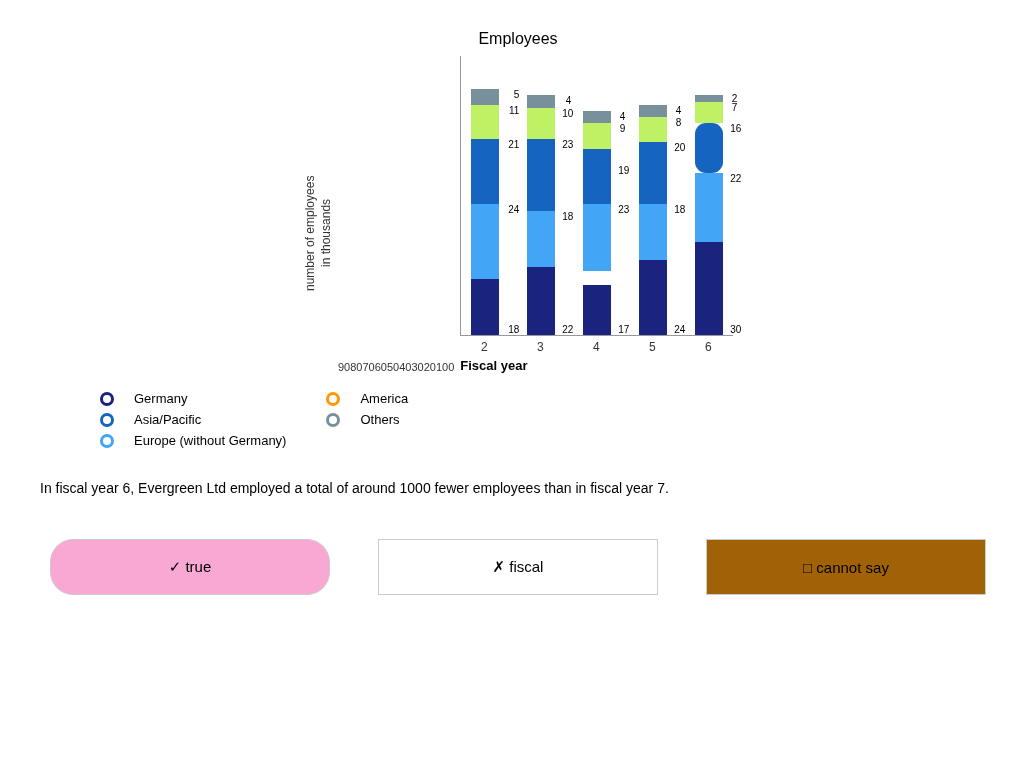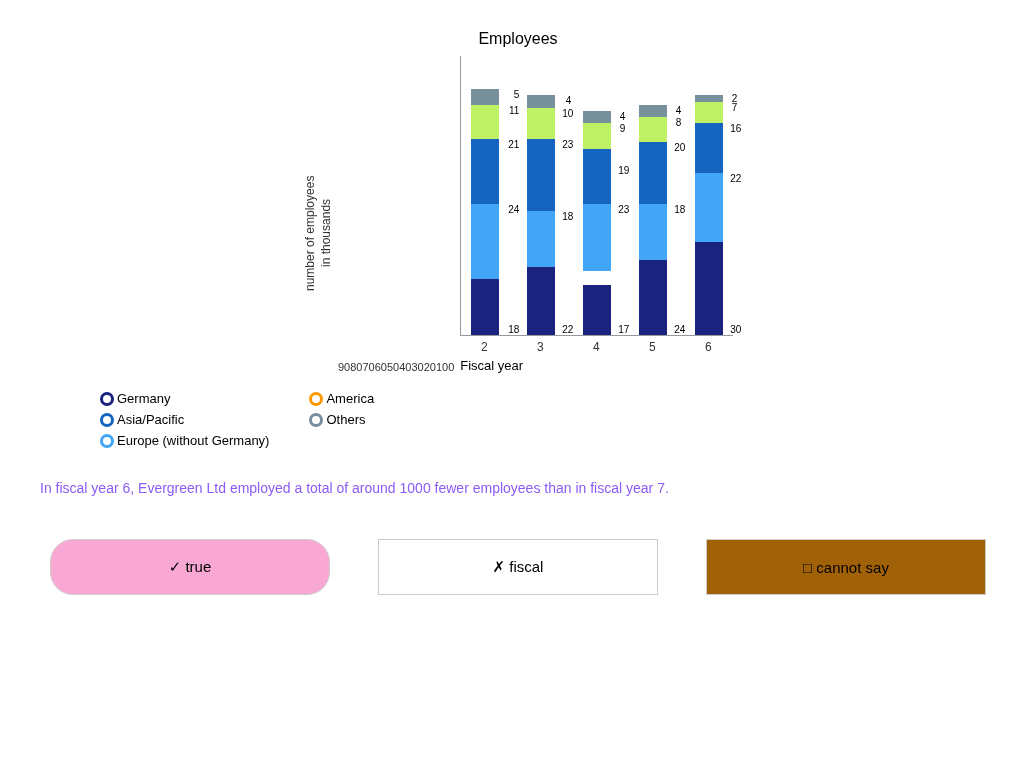--- a/index.html
+++ b/index.html
@@ -96,53 +96,53 @@
       color: #333;
       justify-content: flex-start;
     }
     .x-label {
       width: 28px;
       text-align: center;
     }
     .x-axis-title {
       text-align: center;
       font-size: 13px;
-      font-weight: normal;
+      font-weight: bold;
       margin-top: 4px;
     }
     .legend {
       display: flex;
       gap: 40px;
       margin-top: 18px;
       align-self: flex-start;
       margin-left: 80px;
     }
     .legend-col {
       display: flex;
       flex-direction: column;
       gap: 6px;
     }
     .legend-item {
       display: flex;
       align-items: center;
-      gap: 3px;
+      gap: 20px;
       font-size: 13px;
     }
     .legend-circle {
       width: 14px;
       height: 14px;
       border-radius: 50%;
       border: 3px solid;
       background: #fff;
       flex-shrink: 0;
     }
     .statement {
       margin-top: 30px;
       font-size: 14px;
-      color: #8b5cf6;
+      color: #000000;
       padding: 0 20px;
       line-height: 1.5;
     }
     .answer-buttons {
       display: flex;
       gap: 0;
       margin-top: 40px;
       justify-content: space-between;
       padding: 0 30px;
     }
@@ -297,21 +297,21 @@
           </div>
 
           <div class="bar-group">
             <div class="bar" style="height:calc(77/90*280px);">
               <div class="bar-segment seg-others" style="height:calc(2/90*280px); position:relative;">
                 <span style="position:absolute;right:-14px;top:-2px;font-size:10px;">2</span>
               </div>
               <div class="bar-segment seg-america" style="height:calc(7/90*280px); position:relative;">
                 <span style="position:absolute;right:-14px;top:0;font-size:10px;">7</span>
               </div>
-              <div class="bar-segment seg-asia" style="height:calc(16/90*280px); position:relative;">
+              <div class="bar-segment seg-asia" style="height:calc(16/90*280px); position:relative;border-radius:11px;">
                 <span style="position:absolute;right:-18px;top:0;font-size:10px;">16</span>
               </div>
               <div class="bar-segment seg-europe" style="height:calc(22/90*280px); position:relative;">
                 <span style="position:absolute;right:-18px;top:0;font-size:10px;">22</span>
               </div>
               <div class="bar-segment seg-germany" style="height:calc(30/90*280px); position:relative;">
                 <span style="position:absolute;right:-18px;bottom:0;font-size:10px;">30</span>
               </div>
             </div>
           </div>

